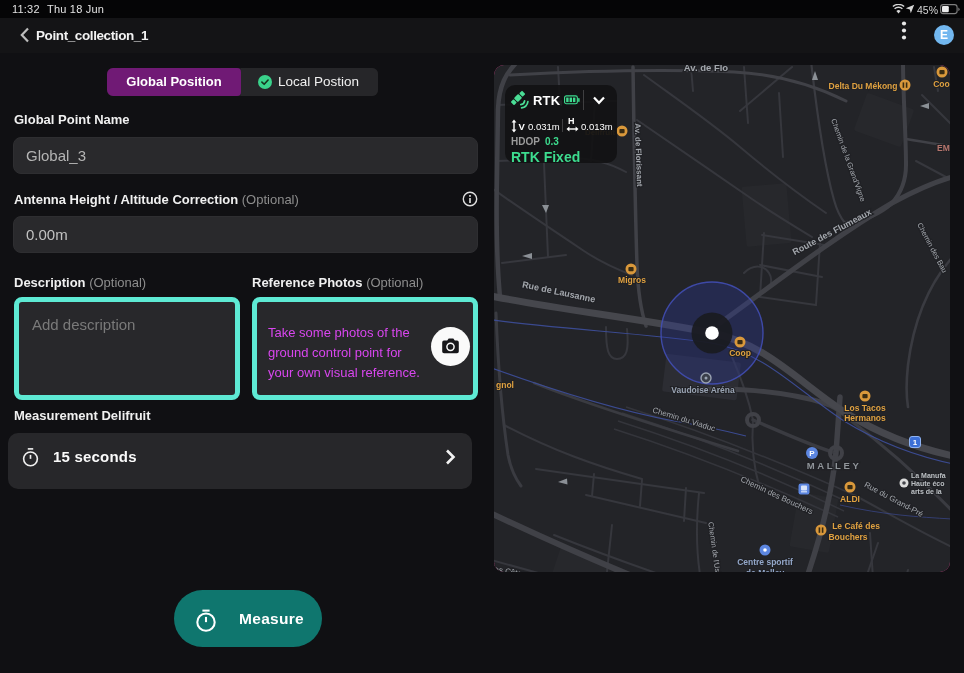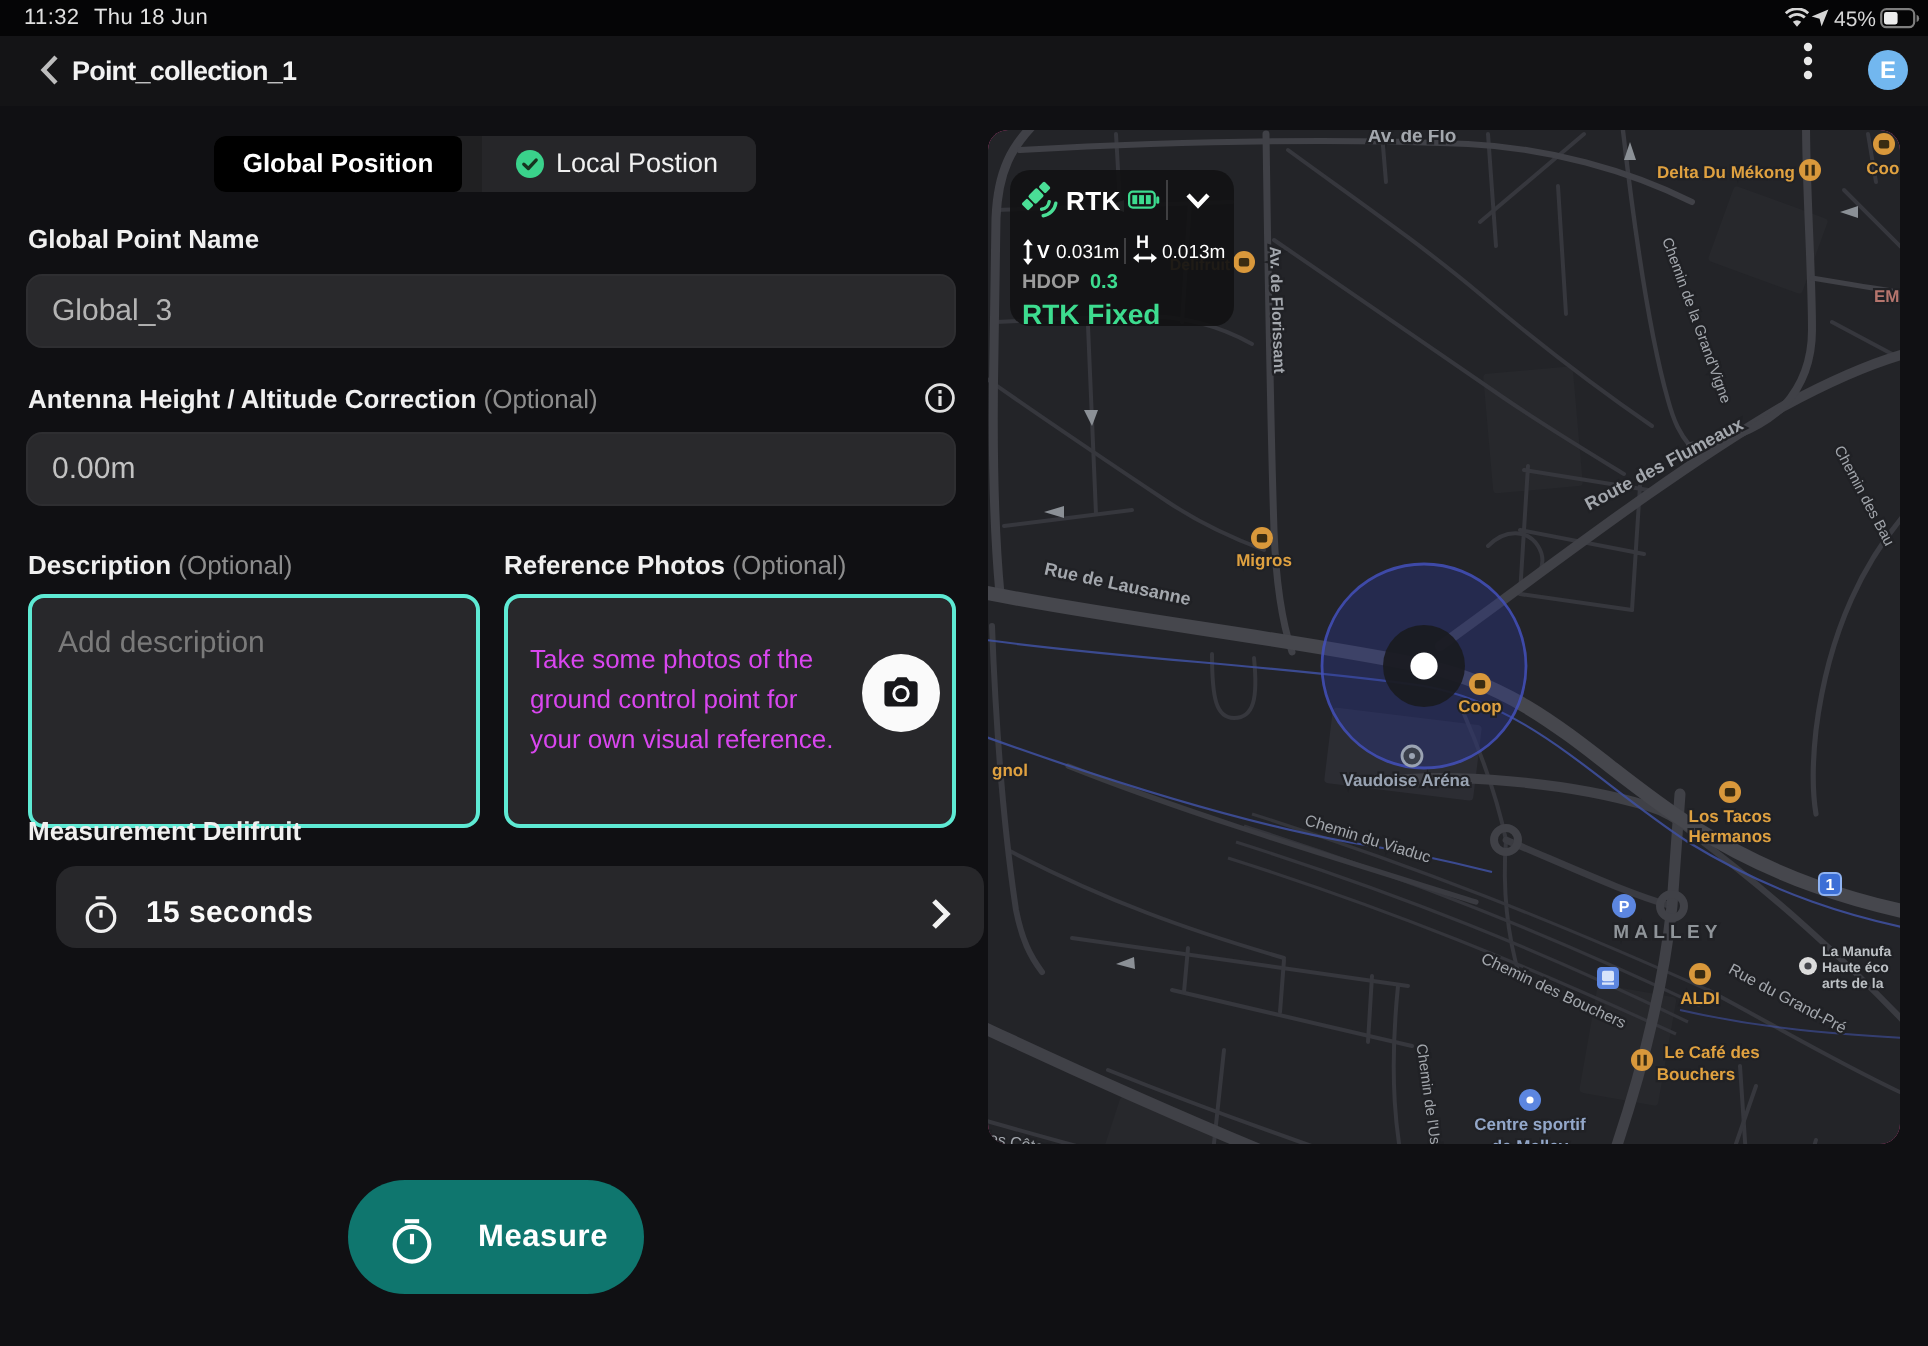--- a/index.html
+++ b/index.html
@@ -11,36 +11,36 @@
   #statusbar { position:absolute; left:0; top:0; width:964px; height:18px; background:#050506; }
   #statusbar .time { position:absolute; left:12px; top:3px; font-size:11px; font-weight:400; color:#e0e0e0; letter-spacing:.2px;}
   #statusbar .date { position:absolute; left:47px; top:3px; font-size:11px; font-weight:400; color:#e4e4e4; letter-spacing:.2px;}
   
   #appbar { position:absolute; left:0; top:18px; width:964px; height:35px; background:#141416; }
   #appbar .title { position:absolute; left:36px; top:10px; font-size:13.5px; font-weight:700; color:#f2f2f2; letter-spacing:-.4px; }
   .avatar { position:absolute; left:934px; top:25px; width:20px; height:20px; border-radius:50%;
     background:#72b7ef; color:#fff; font-size:12px; font-weight:700; text-align:center; line-height:20px; }
   
   #seg { position:absolute; left:107px; top:68px; width:271px; height:28px; background:#202022; border-radius:6px; }
-  #seg .left { position:absolute; left:0; top:0; width:124px; height:28px; background:#000000; border-radius:6px 4px 4px 6px;
+  #seg .left { position:absolute; left:0; top:0; width:134px; height:28px; background:#701a75; border-radius:6px 4px 4px 6px;
     color:#fff; font-size:13px; font-weight:700; text-align:center; line-height:28px; }
   #seg .right { position:absolute; left:134px; top:0; width:137px; height:28px; background:#262629; border-radius:0 6px 6px 0;
     color:#f0f0f0; font-size:13.5px; font-weight:400; line-height:28px; }
   #seg .right span { margin-left:37px; }
   .check { position:absolute; left:258px; top:75px; width:14px; height:14px; border-radius:50%; background:#3ad28b; }
   .check svg { position:absolute; left:0; top:0; }
   .label { position:absolute; left:14px; color:#f0f0f0; font-size:13px; font-weight:700; }
   .label .opt { color:#8d8d8d; font-weight:400; }
   .input { position:absolute; left:13px; width:465px; height:37px; background:#29292c; border:1px solid #2e2e31; border-radius:8px;
     color:#b4b4b4; font-size:15px; line-height:35px; padding-left:12px; }
-  .box { position:absolute; top:297px; width:226px; height:117px; background:#28282b; border:2px solid #5eead4; border-radius:8px; }
+  .box { position:absolute; top:297px; width:226px; height:103px; background:#28282b; border:5px solid #5eead4; border-radius:8px; }
   #descbox { left:14px; color:#7a7a7a; font-size:15px; padding:14px 13px; }
   #photobox { left:252px; color:#d946ef; font-size:13px; padding:21px 0 0 11px; line-height:20px; }
   #cambtn { position:absolute; left:431px; top:327px; width:39px; height:39px; border-radius:50%; background:#fafafa; }
-  #duration { position:absolute; left:28px; top:433px; width:464px; height:41px; background:#27272a; border-radius:10px; }
+  #duration { position:absolute; left:8px; top:433px; width:464px; height:56px; background:#27272a; border-radius:10px; }
   #duration .txt { position:absolute; left:45px; top:15px; font-size:15px; font-weight:700; color:#fafafa; letter-spacing:.2px; }
   #measure { position:absolute; left:174px; top:590px; width:148px; height:57px; border-radius:29px; background:#0f766e; }
   #measure .txt { position:absolute; left:65px; top:20px; font-size:15.5px; font-weight:700; color:#fff; letter-spacing:.3px;}
   
   #map { position:absolute; left:494px; top:65px; width:456px; height:507px; border-radius:10px; background:#ec4899; overflow:hidden; }
   
   #rtk { position:absolute; left:505px; top:85px; width:112px; height:78px; background:rgba(17,17,18,0.88); border-radius:10px; }
   #rtk .t { position:absolute; font-size:9.5px; color:#fff; }
 </style>
 </head>

